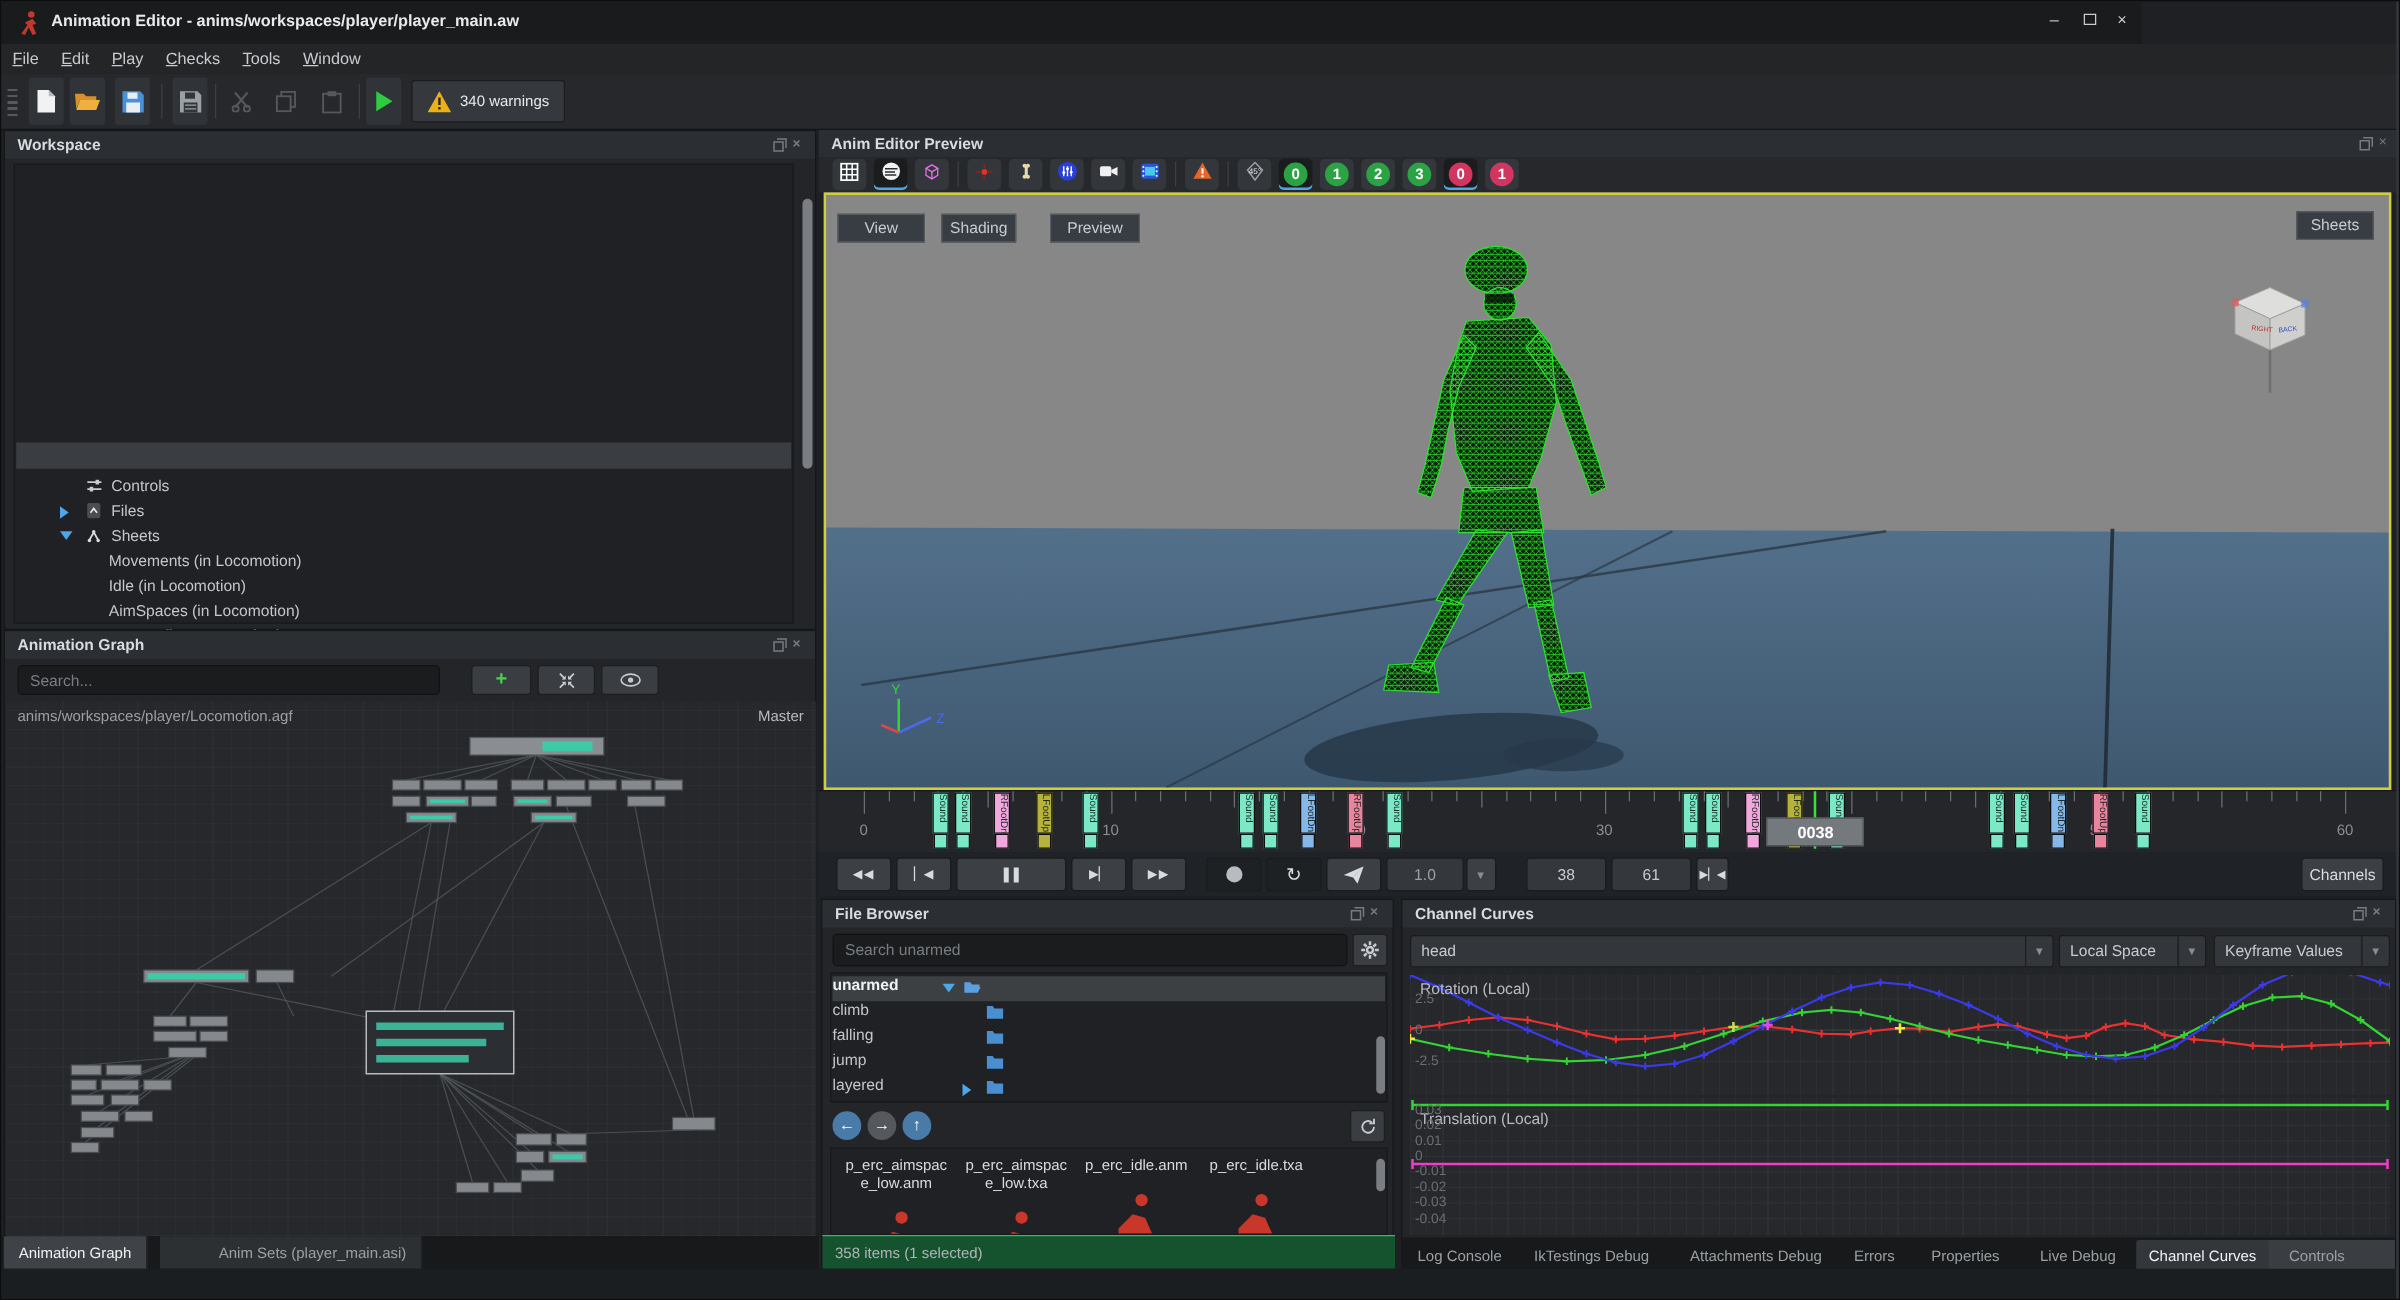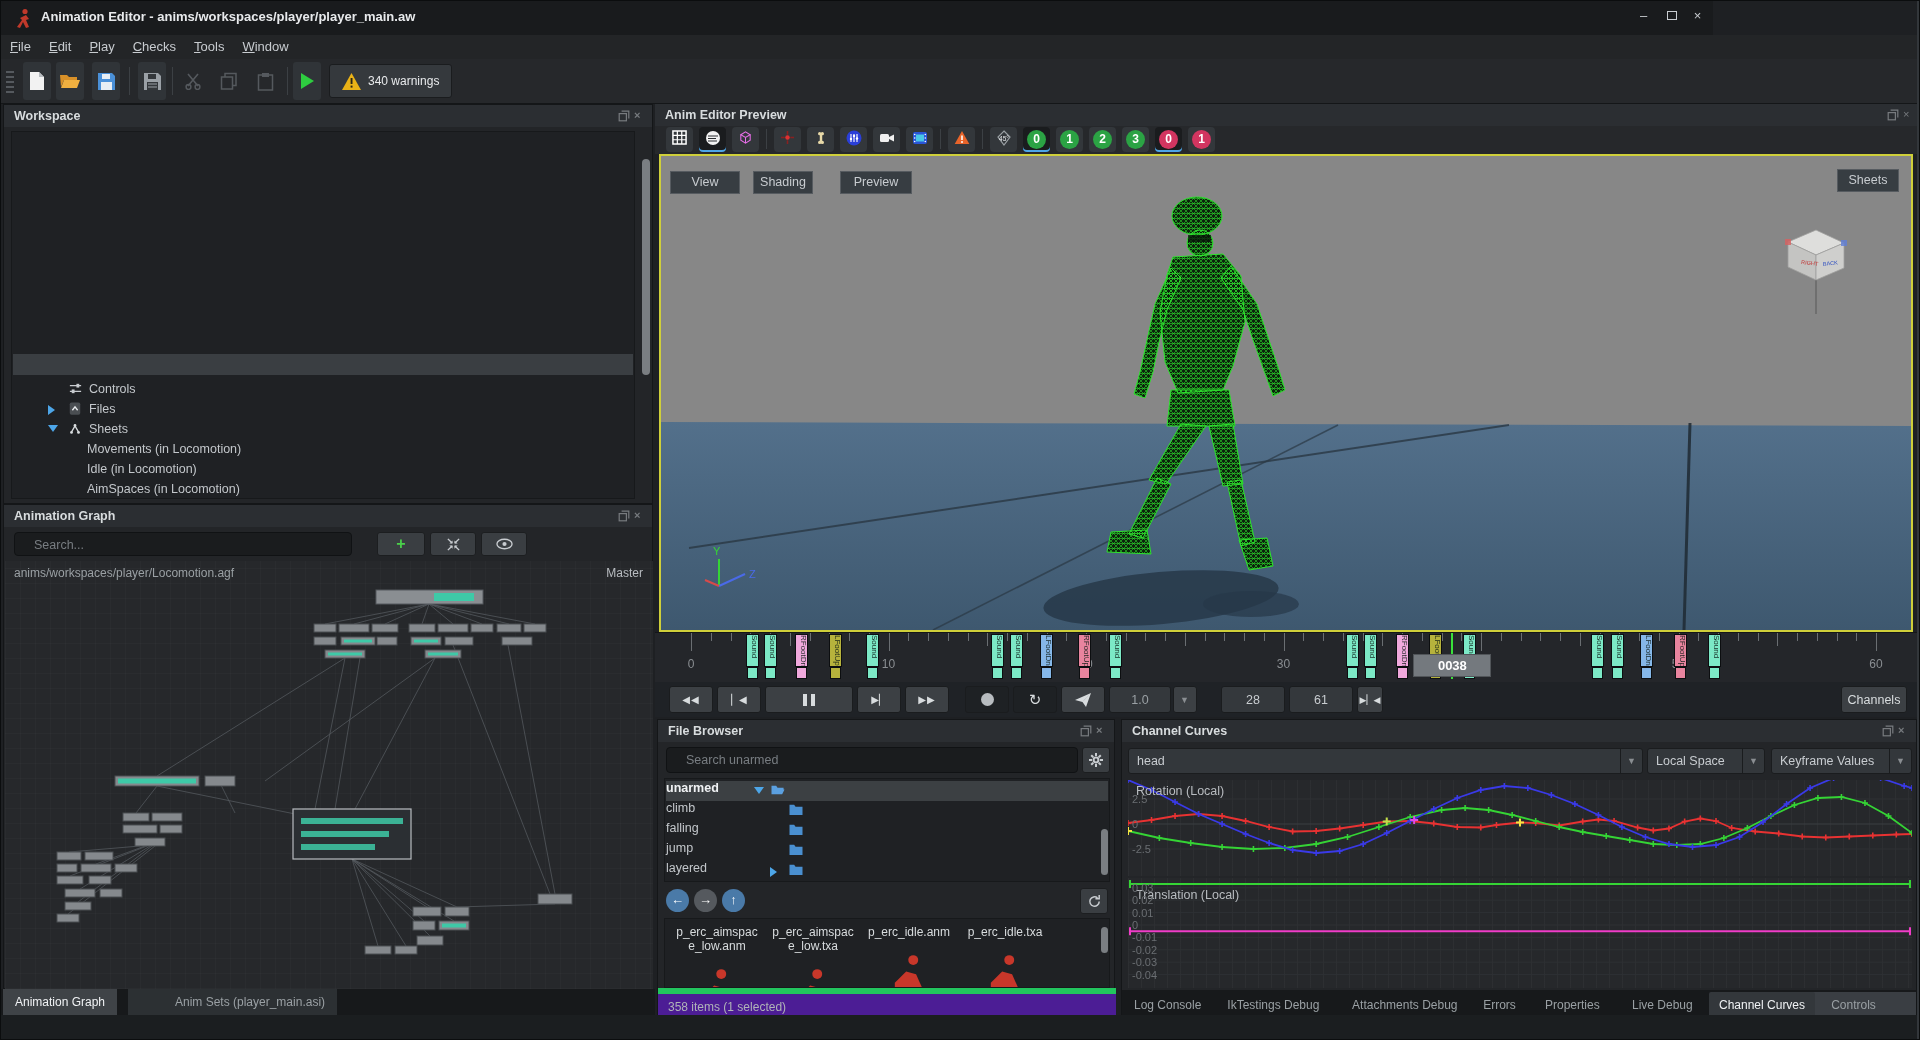--- a/index.html
+++ b/index.html
@@ -27,21 +27,21 @@
   .innerview{background:#1f2124;border:1px solid #17191b;}
   
   .trow{position:absolute;left:1px;right:14px;height:20px;font-size:12.5px;color:#c3c7cb;}
   .trow .lbl{position:absolute;top:3px;}
   .chev{position:absolute;top:6px;width:0;height:0;}
   .chev.c{border-left:7px solid #4da6e8;border-top:5px solid transparent;border-bottom:5px solid transparent;}
   .chev.e{border-top:7px solid #4da6e8;border-left:5px solid transparent;border-right:5px solid transparent;}
   .ticon{position:absolute;top:2px;}
   .scroll-thumb{position:absolute;background:#7a7e82;border-radius:4px;}
   
-  .searchbox{position:absolute;background:#1a1c1e;border:1px solid #101214;border-radius:4px;color:#787d82;font-size:12.5px;padding:5px 0 0 19px;}
+  .searchbox{position:absolute;background:#1a1c1e;border:1px solid #101214;border-radius:4px;color:#787d82;font-size:12.5px;padding:5px 0 0 9px;}
   .gbtn{position:absolute;height:24px;background:#3a3e42;border:1px solid #1c1e20;border-radius:3px;display:flex;align-items:center;justify-content:center;}
   .graph-canvas{background:#26282b;background-image:repeating-linear-gradient(0deg,rgba(255,255,255,.018) 0 1px,transparent 1px 15px),repeating-linear-gradient(90deg,rgba(255,255,255,.018) 0 1px,transparent 1px 15px);}
   .tabbar{background:#17191b;}
   .tab{position:absolute;top:0;height:26px;font-size:12px;color:#9aa0a4;background:#2c3033;padding:6px 12px 0 12px;border-right:1px solid #17191b;}
   .tab.active{background:#3f4347;color:#f0f2f4;}
   
   .ptog{position:absolute;top:1px;width:27px;height:25px;background:#33373b;border-radius:4px;display:flex;align-items:center;justify-content:center;}
   .ptog.active{background:#1a1c1e;box-shadow:inset 0 -2px 0 #4da6e8;}
   .numtog{color:#fff;font-size:12px;font-weight:bold;width:19px;height:19px;border-radius:50%;text-align:center;line-height:19px;}
   .vbtn{position:absolute;height:23px;background:rgba(48,54,60,.92);border:1px solid #565b60;color:#c8ccd0;font-size:12.5px;text-align:center;padding-top:3px;}
@@ -680,21 +680,21 @@
       </div>
     <div class="pbtn dark" style="left:358px;width:44px;font-size:15px;letter-spacing:0">↻</div>
     <div class="pbtn" style="left:406px;width:44px">
         <svg width="16" height="14" viewBox="0 0 16 14">
           <path d="M0 7L16 0l-5 14-3.5-5z" fill="#d8dcde"></path>
           <path d="M7.5 9L16 0 9 7z" fill="#9aa0a6"></path>
         </svg>
       </div>
     <div class="field" style="left:454px;width:62px;color:#9aa0a4">1.0</div>
     <div class="pbtn" style="left:518px;width:24px;color:#8a8e92;font-size:9px">▼</div>
-    <div class="field" style="left:566px;width:64px">28</div>
+    <div class="field" style="left:566px;width:64px">38</div>
     <div class="field" style="left:634px;width:64px">61</div>
     <div class="pbtn" style="left:702px;width:26px;font-size:9px;letter-spacing:0">▶▏◀</div>
     <div class="pbtn" style="right:14px;width:66px;font-size:12.5px;letter-spacing:0">Channels</div>
   </div>
 
   <div class="abs panel" style="left:656px;top:718px;width:458px;height:296px">
     <div class="panel-header"><span>File Browser</span>
       <svg class="chd" style="right:22px" viewBox="0 0 10 10">
           <path d="M3 1h6v6" fill="none" stroke="#8a8e92"></path>
           <rect x="1" y="3" width="6" height="6" fill="none" stroke="#8a8e92"></rect>
@@ -764,21 +764,21 @@
             </svg></div>
         </div>
         <div class="fitem" style="left: 296px; top: 6px;">
           <div>p_erc_idle.txa</div>
           <div style="margin-top: 14px;"><svg viewBox="0 0 24 24" width="34" height="34">
               <circle cx="15" cy="5" r="3.5" fill="#c8372a"></circle>
               <path d="M2 21l8-8 7 2 4 9H2z" fill="#c8372a"></path>
             </svg></div>
         </div>
       </div>
-    <div class="abs" style="left:0;top:268px;width:458px;height:27px;background:#4c1d95;border-top:6px solid #22c55e">
+    <div class="abs" style="left:0;top:268px;width:458px;height:27px;background:#14532d;border-top:1px solid #22c55e">
       <span style="position:absolute;left:10px;top:6px;font-size:12px;color:#b0b4b8">358 items (1 selected)</span>
     </div>
   </div>
 
   <div class="abs panel" style="left:1120px;top:718px;width:796px;height:296px">
     <div class="panel-header"><span>Channel Curves</span>
       <svg class="chd" style="right:22px" viewBox="0 0 10 10">
           <path d="M3 1h6v6" fill="none" stroke="#8a8e92"></path>
           <rect x="1" y="3" width="6" height="6" fill="none" stroke="#8a8e92"></rect>
         </svg>

